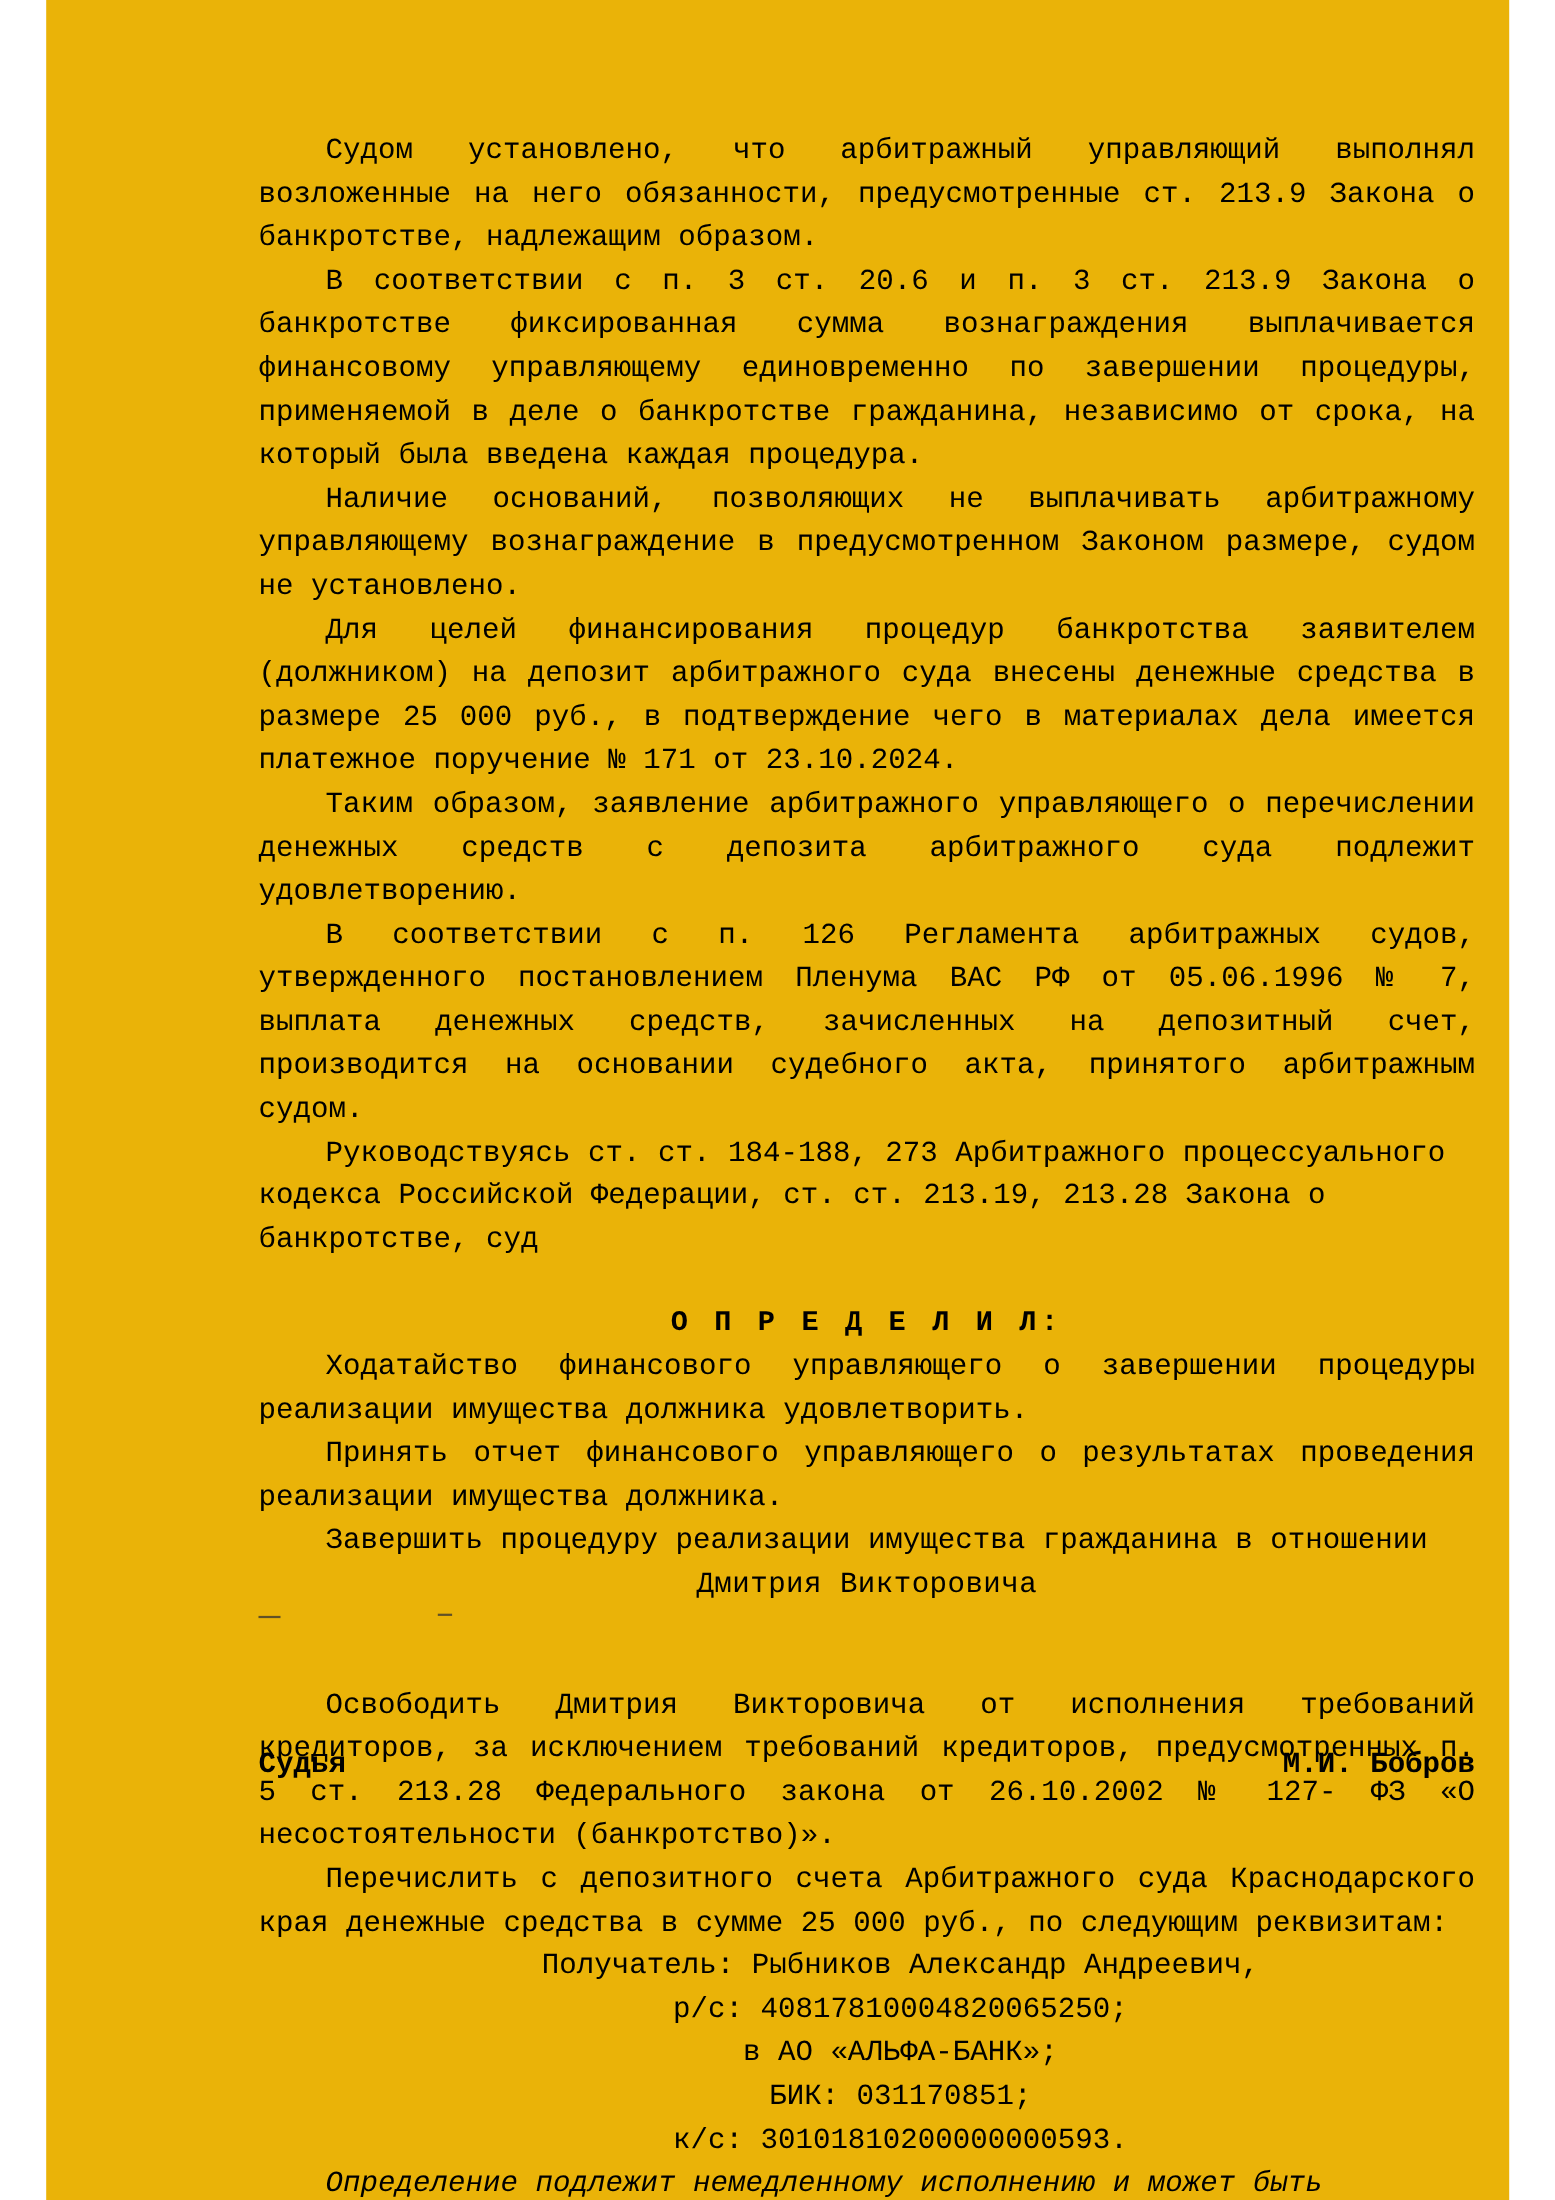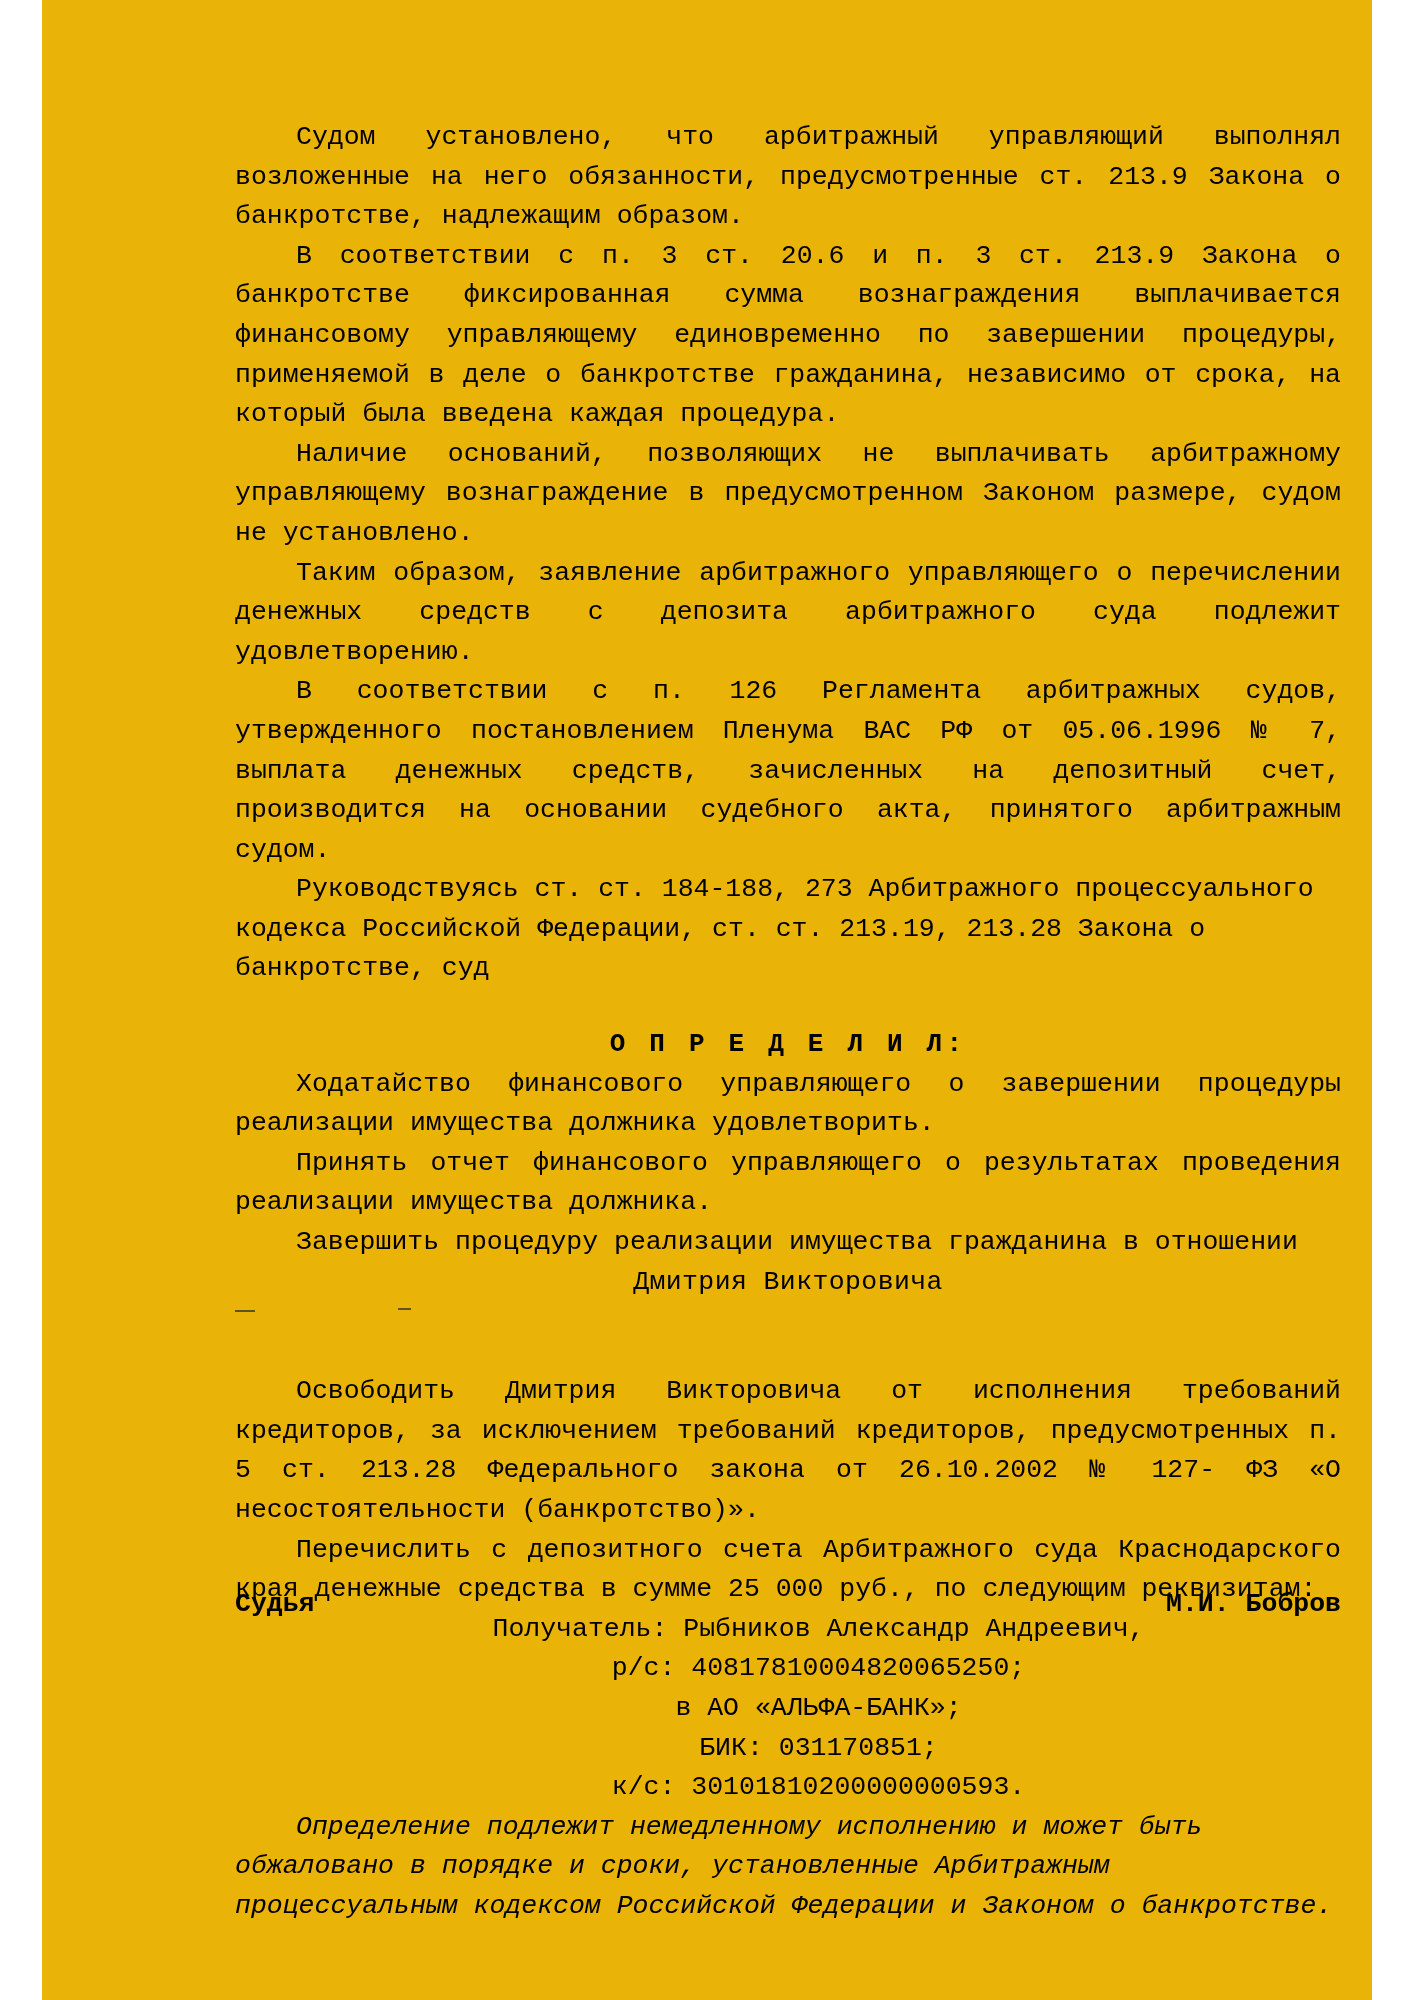--- a/index.html
+++ b/index.html
@@ -116,20 +116,21 @@
 <div class="page">
 
   <div class="doc-body">
 
     <p class="para">Судом установлено, что арбитражный управляющий выполнял возложенные на него обязанности, предусмотренные ст. 213.9 Закона о банкротстве, надлежащим образом.</p>
 
     <p class="para">В соответствии с п. 3 ст. 20.6 и п. 3 ст. 213.9 Закона о банкротстве фиксированная сумма вознаграждения выплачивается финансовому управляющему единовременно по завершении процедуры, применяемой в деле о банкротстве гражданина, независимо от срока, на который была введена каждая процедура.</p>
 
     <p class="para">Наличие оснований, позволяющих не выплачивать арбитражному управляющему вознаграждение в предусмотренном Законом размере, судом не установлено.</p>
 
+    <p class="para">Для целей финансирования процедур банкротства заявителем (должником) на депозит арбитражного суда внесены денежные средства в размере 25 000 руб., в подтверждение чего в материалах дела имеется платежное поручение № 171 от 23.10.2024.</p>
 
     <p class="para">Таким образом, заявление арбитражного управляющего о перечислении денежных средств с депозита арбитражного суда подлежит удовлетворению.</p>
 
     <p class="para">В соответствии с п. 126 Регламента арбитражных судов, утвержденного постановлением Пленума ВАС РФ от 05.06.1996 № 7, выплата денежных средств, зачисленных на депозитный счет, производится на основании судебного акта, принятого арбитражным судом.</p>
 
     <p class="para last-flush">Руководствуясь ст. ст. 184-188, 273 Арбитражного процессуального кодекса Российской Федерации, ст. ст. 213.19, 213.28 Закона о банкротстве, суд</p>
 
     <div class="spacer-heading-top"></div>
 
     <p class="ruling-heading">О П Р Е Д Е Л И Л:</p>

